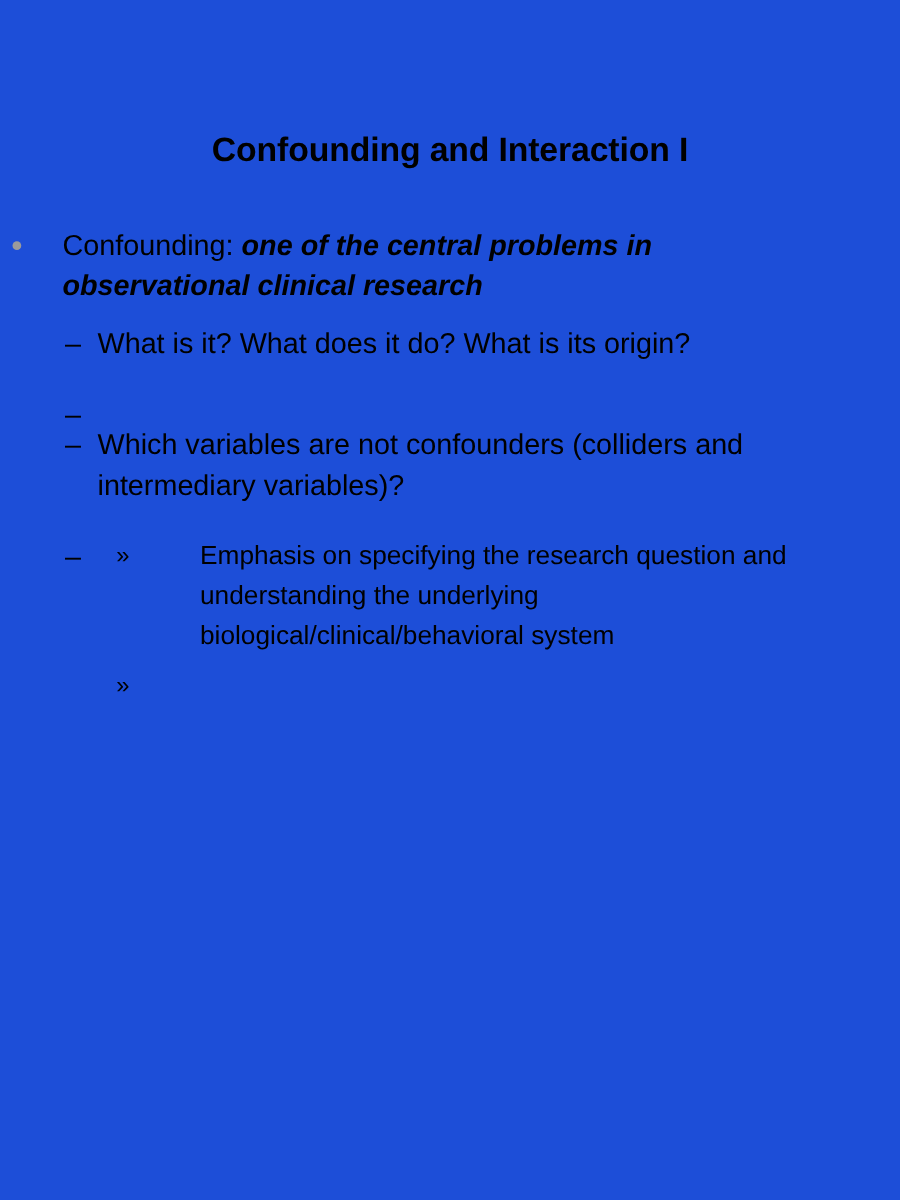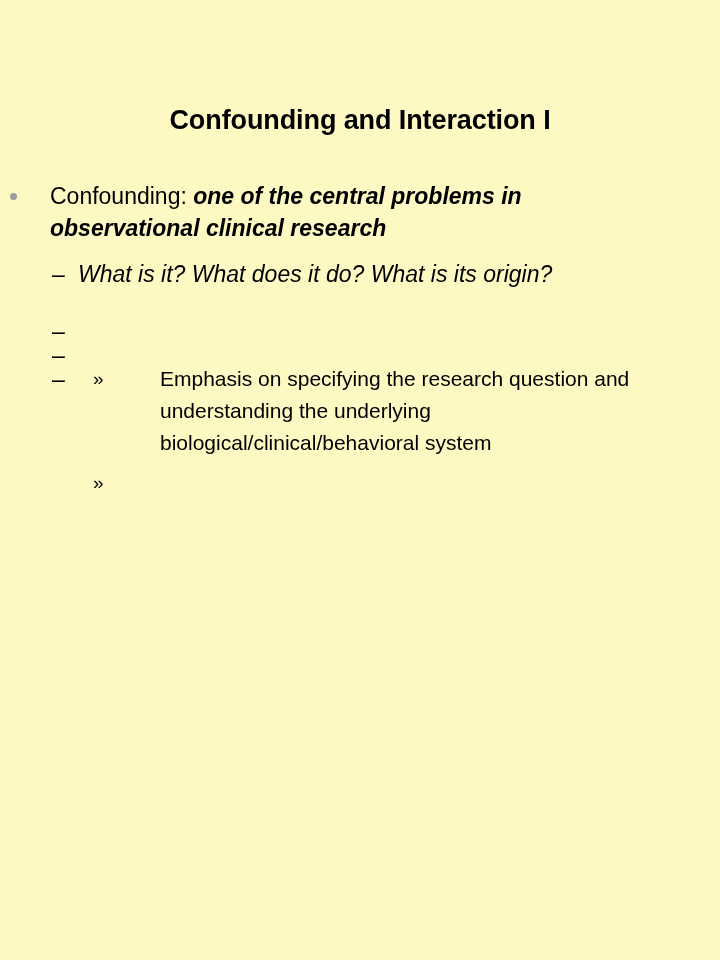--- a/index.html
+++ b/index.html
@@ -9,21 +9,21 @@
   }
   body {
     font-family: "Liberation Sans", sans-serif;
     color: #000000;
     -webkit-font-smoothing: antialiased;
   }
   #slide {
     position: relative;
     width: 720px;
     height: 960px;
-    background: #fef9c3;
+    background: #1d4ed8;
     overflow: hidden;
   }
 
   
   .slide-title {
     position: absolute;
     left: 0;
     top: 104px;
     width: 720px;
     text-align: center;
@@ -97,21 +97,20 @@
     line-height: 33px;
   }
   .lvl2 > .marker {
     left: 52px;
     top: 0;
     font-size: 23px;
     line-height: 33px;
   }
   .lvl2 .text {
     padding-right: 22px;
-    font-style: italic;
   }
 
   
   .lvl3 {
     padding-left: 120px;
     margin-top: 8px;
     font-size: 21px;
     line-height: 32px;
   }
   .lvl3 > .marker {
@@ -151,20 +150,21 @@
     <div class="gap-sm"></div>
 
     <div class="li lvl2">
       <span class="marker">–</span>
     </div>
 
     <div class="gap-sm"></div>
 
     <div class="li lvl2">
       <span class="marker">–</span>
+      <span class="text">Which variables are not confounders (colliders and intermediary variables)?</span>
     </div>
 
     <div class="gap-sm"></div>
 
     <div class="li lvl2">
       <span class="marker">–</span>
     </div>
 
     <div class="li lvl3">
       <span class="marker">»</span>

